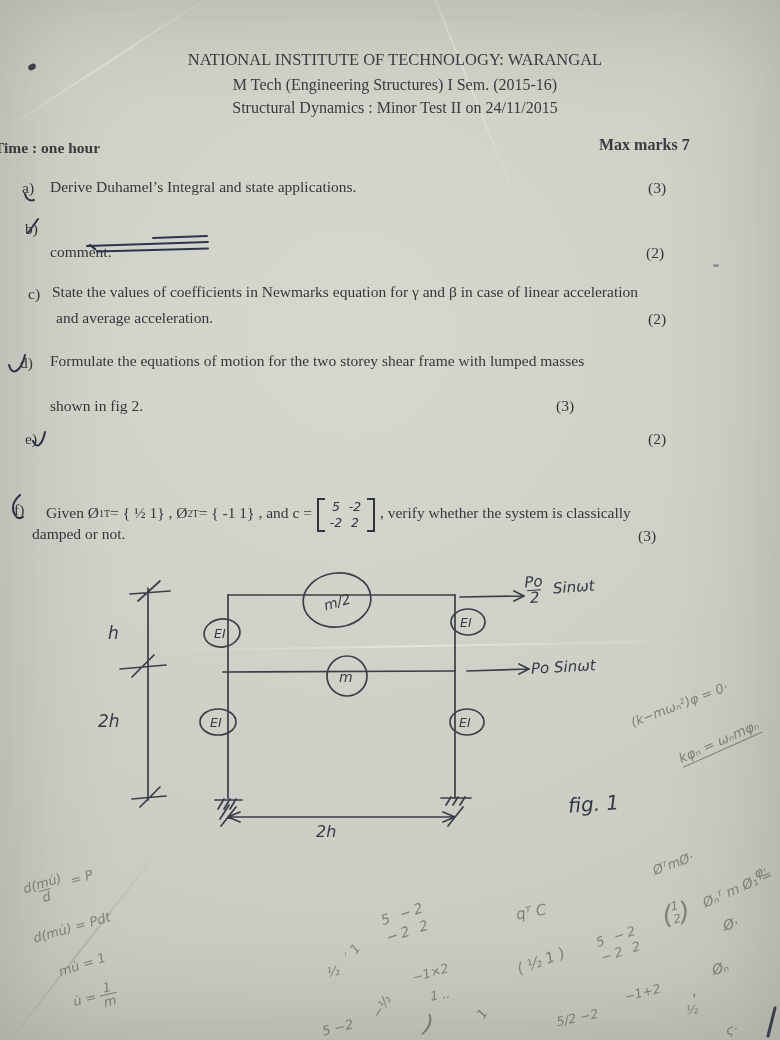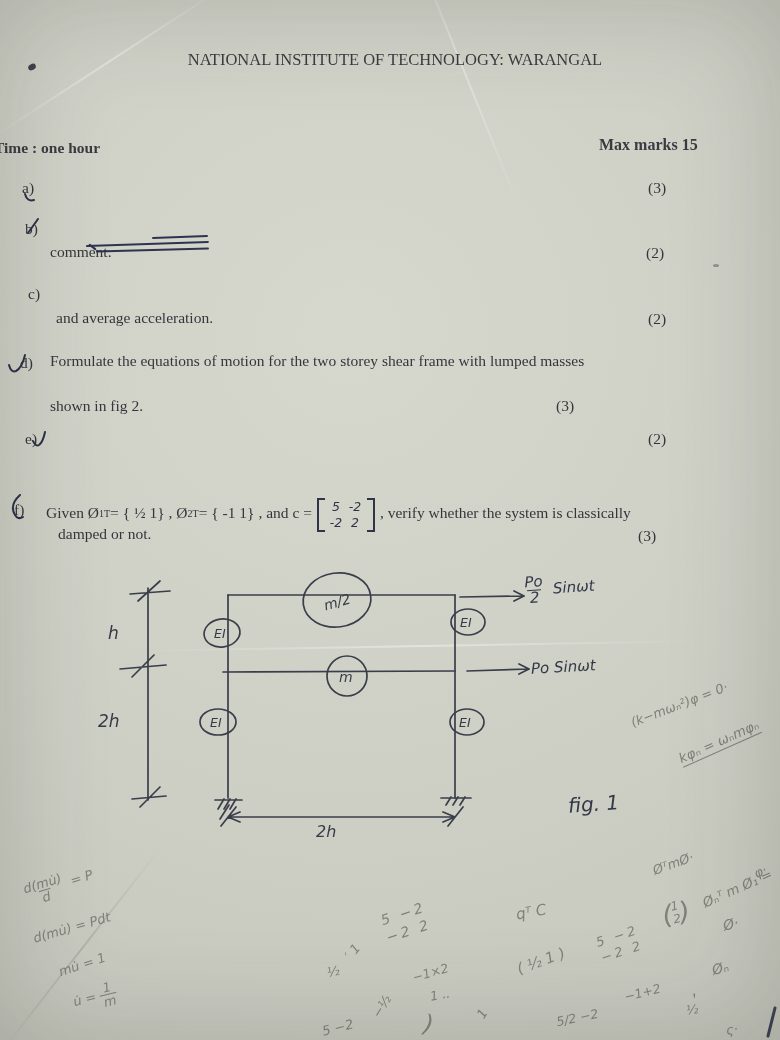--- a/index.html
+++ b/index.html
@@ -44,41 +44,45 @@
 <div id="paper">
 
   <div class="crease" style="left:-30px;top:60px;width:280px;height:2px;background:linear-gradient(90deg,transparent,rgba(255,255,255,.4),transparent);transform:rotate(-33deg);"></div>
   <div class="crease" style="left:300px;top:60px;width:320px;height:2px;background:linear-gradient(90deg,transparent,rgba(255,255,255,.35),transparent);transform:rotate(68deg);"></div>
   <div class="crease" style="left:140px;top:645px;width:560px;height:2px;background:linear-gradient(90deg,transparent,rgba(255,255,255,.4),transparent);transform:rotate(-1deg);"></div>
   <div class="crease" style="left:-50px;top:950px;width:260px;height:2px;background:linear-gradient(90deg,transparent,rgba(105,106,96,.25),transparent);transform:rotate(-52deg);"></div>
   <div class="crease" style="left:28px;top:64px;width:8px;height:6px;background:#3d414b;border-radius:60% 40% 55% 45%;transform:rotate(-20deg);"></div>
   <div class="crease" style="left:713px;top:264px;width:6px;height:3px;background:rgba(92,95,104,.55);border-radius:50%;"></div>
 
   <div class="abs center" style="top:50px;font-size:16.5px;">NATIONAL INSTITUTE OF TECHNOLOGY: WARANGAL</div>
+  <div class="abs center" style="top:76px;font-size:16px;">M Tech (Engineering Structures) I Sem. (2015-16)</div>
+  <div class="abs center" style="top:99px;font-size:16px;">Structural Dynamics : Minor Test II on 24/11/2015</div>
   <div class="abs bold" style="left:-6px;top:139px;font-size:15.5px;">Time : one hour</div>
-  <div class="abs bold" style="left:599px;top:136px;font-size:16px;">Max marks 15</div>
+  <div class="abs bold" style="left:599px;top:136px;font-size:16px;">Max marks 7</div>
 
   <div class="abs q" style="left:22px;top:179px;">a)</div>
+  <div class="abs q" style="left:50px;top:178px;">Derive Duhamel’s Integral and state applications.</div>
   <div class="abs q" style="left:648px;top:179px;">(3)</div>
   <svg class="pm" style="left:23px;top:191px;" width="14" height="13">
       <path d="M2,3 q2,8 9,6"></path>
     </svg>
 
   <div class="abs q" style="left:25px;top:220px;">b)</div>
   <div class="abs q" style="left:50px;top:243px;">comment.</div>
   <div class="abs q" style="left:646px;top:244px;">(2)</div>
   <svg class="pm" style="left:27px;top:218px;" width="13" height="17">
       <path d="M1,15 L11,1"></path>
     </svg>
   <div class="stroke" style="left:152px;top:236px;width:56px;height:1.8px;transform:rotate(-2deg);"></div>
   <div class="stroke" style="left:86px;top:243px;width:123px;height:2.2px;transform:rotate(-2deg);"></div>
   <div class="stroke" style="left:96px;top:249px;width:113px;height:2px;transform:rotate(-1.5deg);"></div>
   <div class="stroke" style="left:88px;top:246px;width:9px;height:2px;transform:rotate(38deg);"></div>
 
   <div class="abs q" style="left:28px;top:285px;">c)</div>
+  <div class="abs q" style="left:52px;top:283px;">State the values of coefficients in Newmarks equation for γ and β   in case of linear acceleration</div>
   <div class="abs q" style="left:56px;top:309px;">and average acceleration.</div>
   <div class="abs q" style="left:648px;top:310px;">(2)</div>
 
   <div class="abs q" style="left:20px;top:354px;">d)</div>
   <div class="abs q" style="left:50px;top:352px;">Formulate the equations of motion for the two storey shear frame with lumped masses</div>
   <div class="abs q" style="left:50px;top:397px;">shown in fig 2.</div>
   <div class="abs q" style="left:556px;top:397px;">(3)</div>
   <svg class="pm" style="left:7px;top:351px;" width="24" height="25">
       <path d="M2,14 q2,8 7,6 q6,-3 9,-16"></path>
     </svg>
@@ -103,21 +107,21 @@
       <span class="cells">
         <span>5</span>
         <span>-2</span>
         <span>-2</span>
         <span>2</span>
       </span>
       <span class="rb"></span>
     </span>
     <span>, verify whether the system is classically</span>
   </div>
-  <div class="abs q" style="left:58px;top:525px;">damped  or not.</div>
+  <div class="abs q" style="left:32px;top:525px;">damped  or not.</div>
   <div class="abs q" style="left:638px;top:527px;">(3)</div>
   <svg class="pm" style="left:8px;top:494px;" width="18" height="28">
       <path d="M12,1 q-11,10 -5,20 q3,5 8,2"></path>
     </svg>
 
   <svg class="abs" style="left:90px;top:555px;" width="445" height="295" viewBox="0 0 445 295" fill="none" stroke="#3a3e4a" stroke-width="1.7" stroke-linecap="round">
 
     <path d="M58,33 L58,245"></path>
     <path d="M40,39 L80,36 M48,46 L70,26"></path>
     <path d="M30,114 L76,110 M42,122 L64,100"></path>

